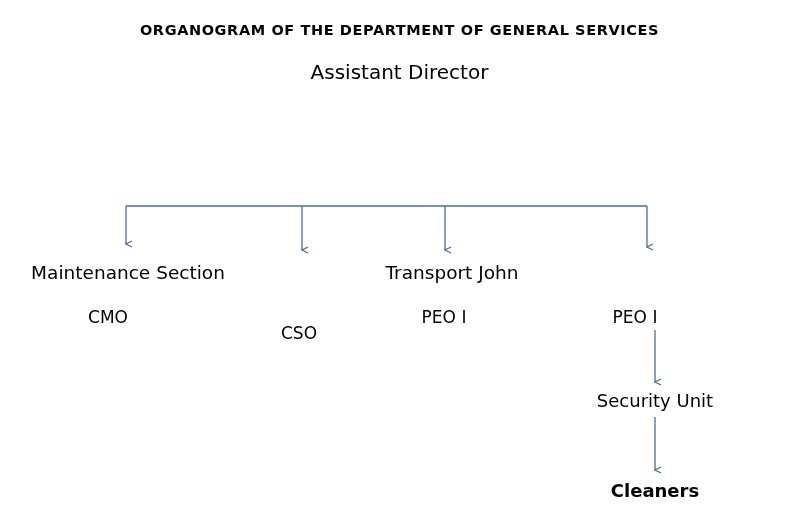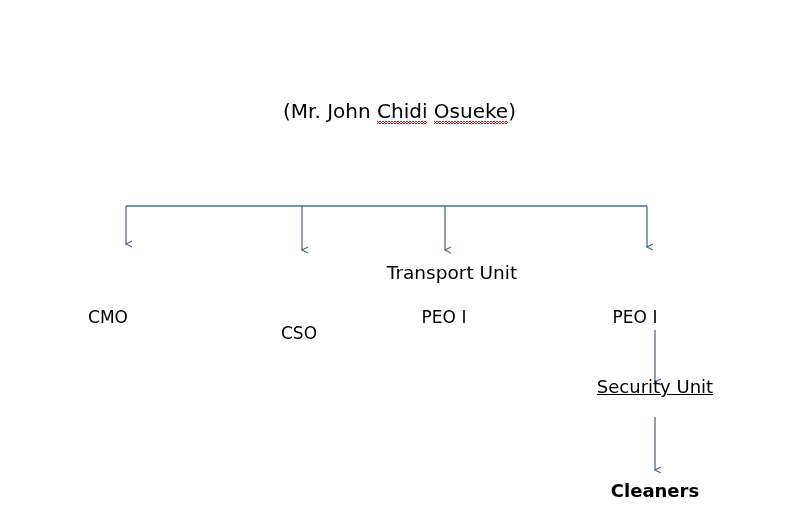--- a/index.html
+++ b/index.html
@@ -88,51 +88,51 @@
   }
   .sub-node {
     font-size: 18px;
   }
 </style>
 </head>
 <body>
 
 <div id="page">
 
+  <div class="hdr" id="chart-title">ORGANOGRAM OF THE DEPARTMENT OF GENERAL SERVICES</div>
 
+  <div class="hdr" id="role-title">Assistant Director</div>
 
-  <div class="hdr" id="role-person">
-    <span>(Mr. John </span><span class="misspelled">Chidi</span><span> </span><span class="misspelled">Osueke</span><span>)</span>
-  </div>
 
   <svg id="connectors" viewBox="0 0 799 522" xmlns="http://www.w3.org/2000/svg">
     <defs>
       <marker id="arrowDown" markerWidth="8" markerHeight="8" refX="4" refY="7" orient="auto" markerUnits="userSpaceOnUse">
         <path d="M1.2,1.5 L4,7 L6.8,1.5" fill="none" stroke="#4a6e94" stroke-width="1.2" stroke-linecap="round"></path>
       </marker>
     </defs>
 
     <line x1="126" y1="206" x2="647" y2="206" stroke="#4a6e94" stroke-width="1.3"></line>
 
     <line x1="126" y1="206" x2="126" y2="244" stroke="#4a6e94" stroke-width="1.3" marker-end="url(#arrowDown)"></line>
     <line x1="302" y1="206" x2="302" y2="250" stroke="#4a6e94" stroke-width="1.3" marker-end="url(#arrowDown)"></line>
     <line x1="445" y1="206" x2="445" y2="250" stroke="#4a6e94" stroke-width="1.3" marker-end="url(#arrowDown)"></line>
     <line x1="647" y1="206" x2="647" y2="247" stroke="#4a6e94" stroke-width="1.3" marker-end="url(#arrowDown)"></line>
 
     <line x1="655" y1="330" x2="655" y2="382" stroke="#4a6e94" stroke-width="1.3" marker-end="url(#arrowDown)"></line>
 
     <line x1="655" y1="417" x2="655" y2="470" stroke="#4a6e94" stroke-width="1.3" marker-end="url(#arrowDown)"></line>
   </svg>
 
+  <div class="node-label unit-name" style="left:128px; top:262px;">Maintenance Section</div>
   <div class="node-label unit-staff" style="left:108px; top:307px;">CMO</div>
 
   <div class="node-label unit-staff" style="left:299px; top:323px;">CSO</div>
 
-  <div class="node-label unit-name" style="left:452px; top:262px;">Transport Unit</div>
+  <div class="node-label unit-name" style="left:452px; top:262px;">Transport John</div>
   <div class="node-label unit-staff" style="left:444px; top:307px;">PEO I</div>
 
   <div class="node-label unit-staff" style="left:635px; top:307px;">PEO I</div>
 
-  <div class="node-label sub-node" style="left:655px; top:376px;text-decoration:underline;">Security Unit</div>
+  <div class="node-label sub-node" style="left:655px; top:390px;">Security Unit</div>
 
   <div class="node-label sub-node" style="left:655px; top:480px;font-weight:bold;">Cleaners</div>
 
 </div>
 
 </body></html>

